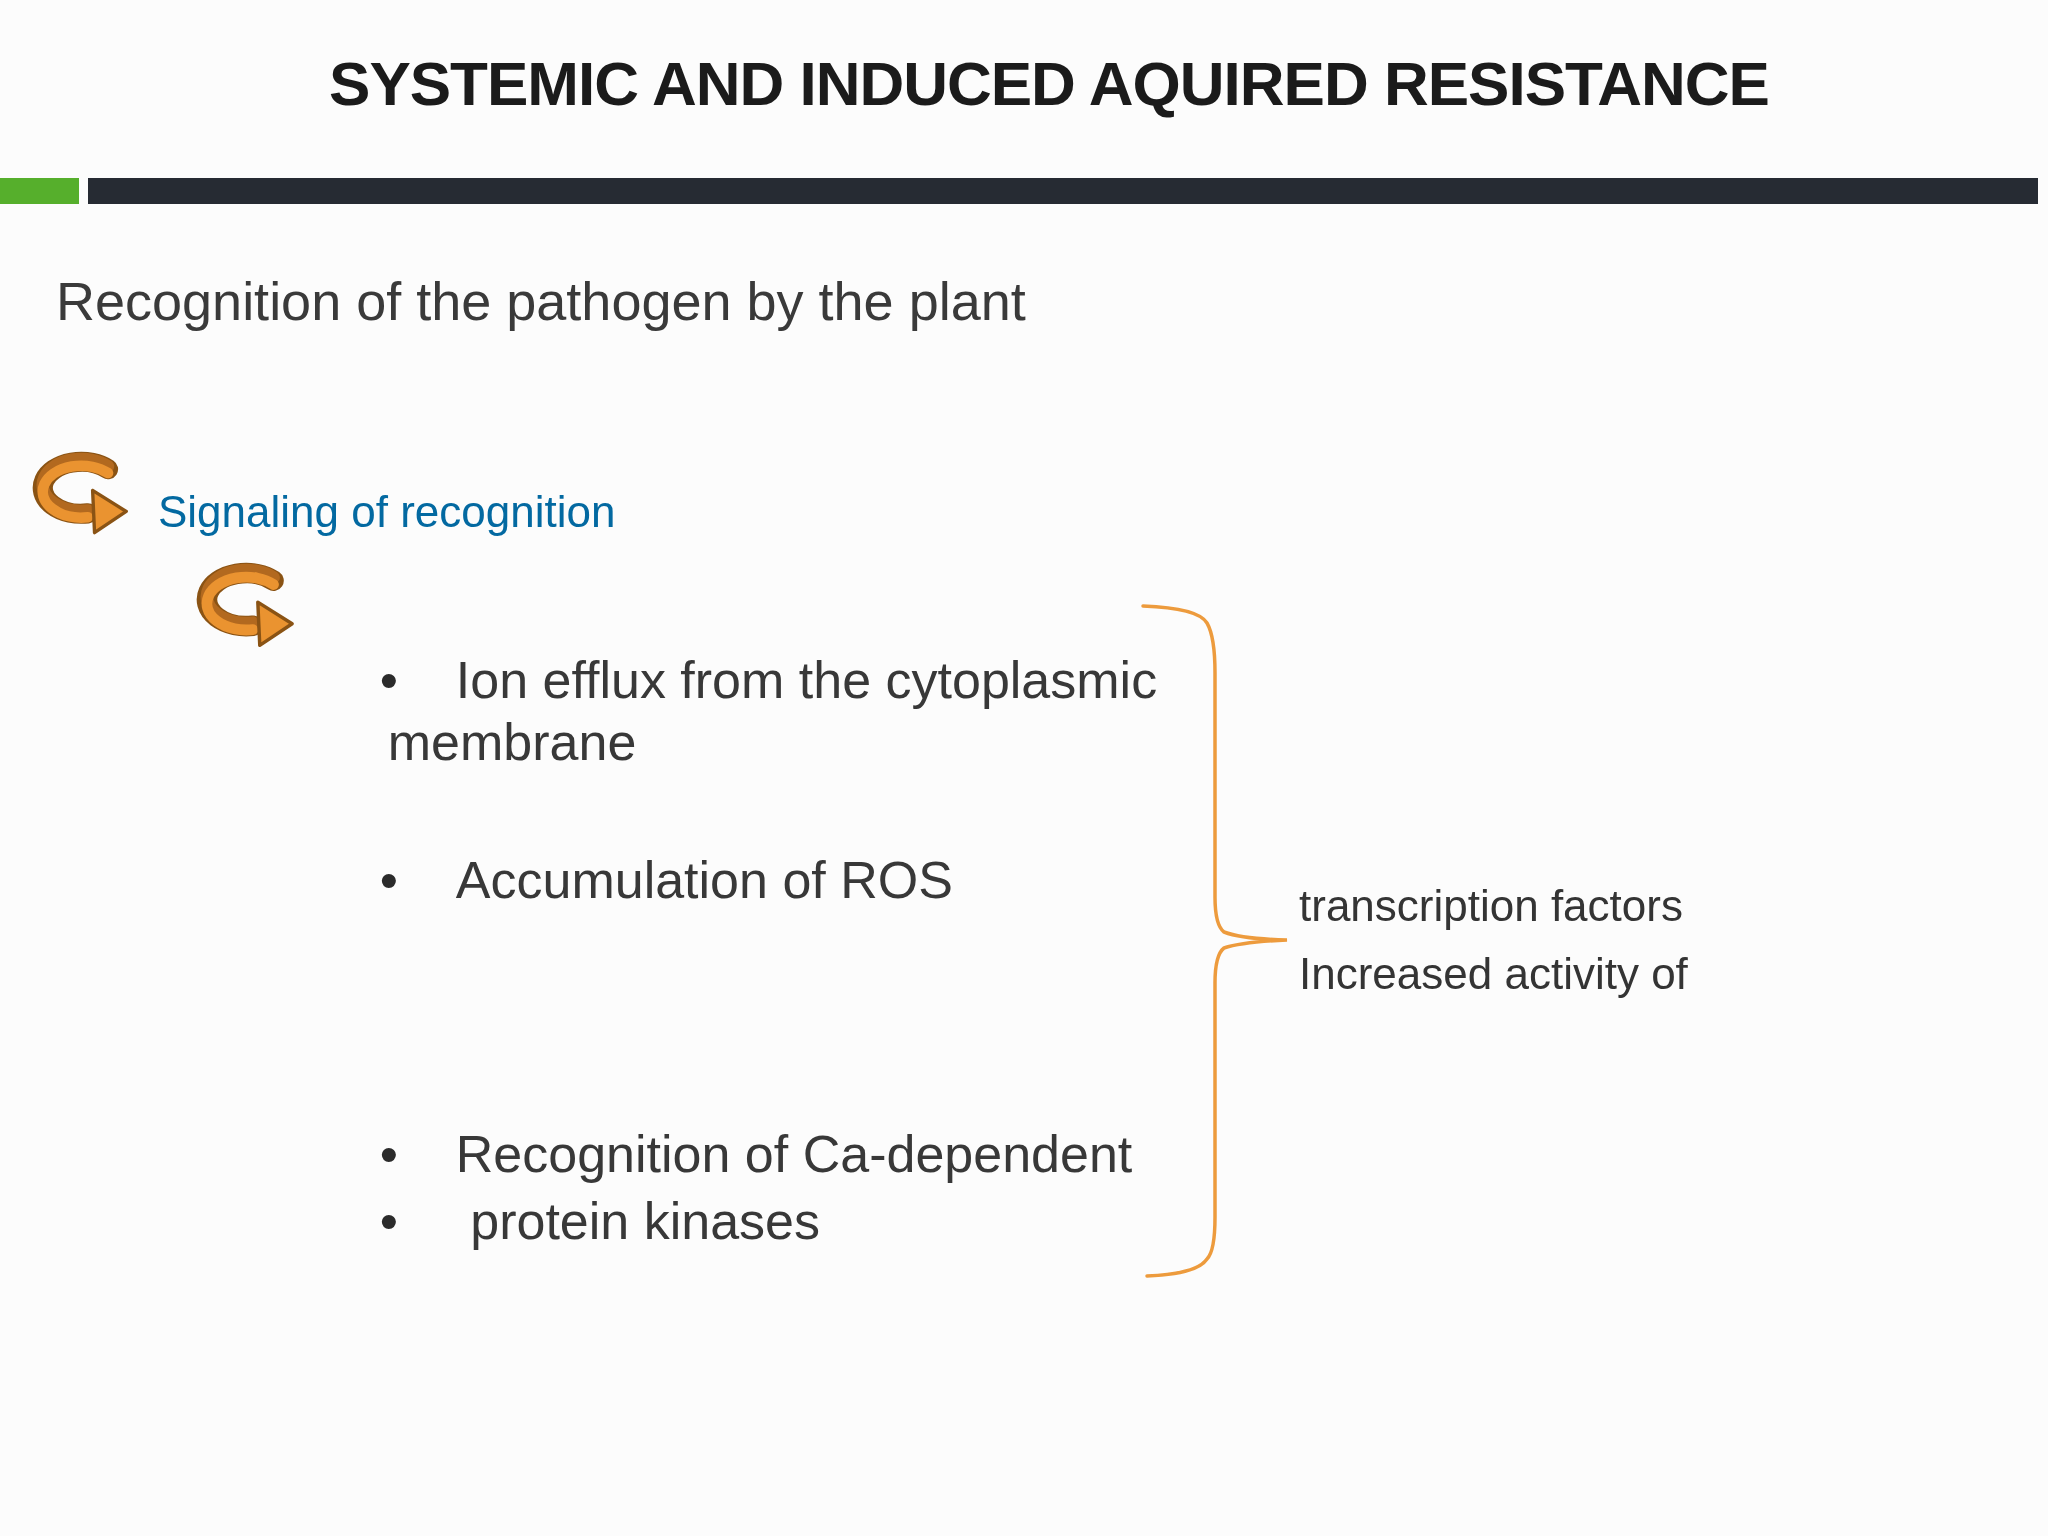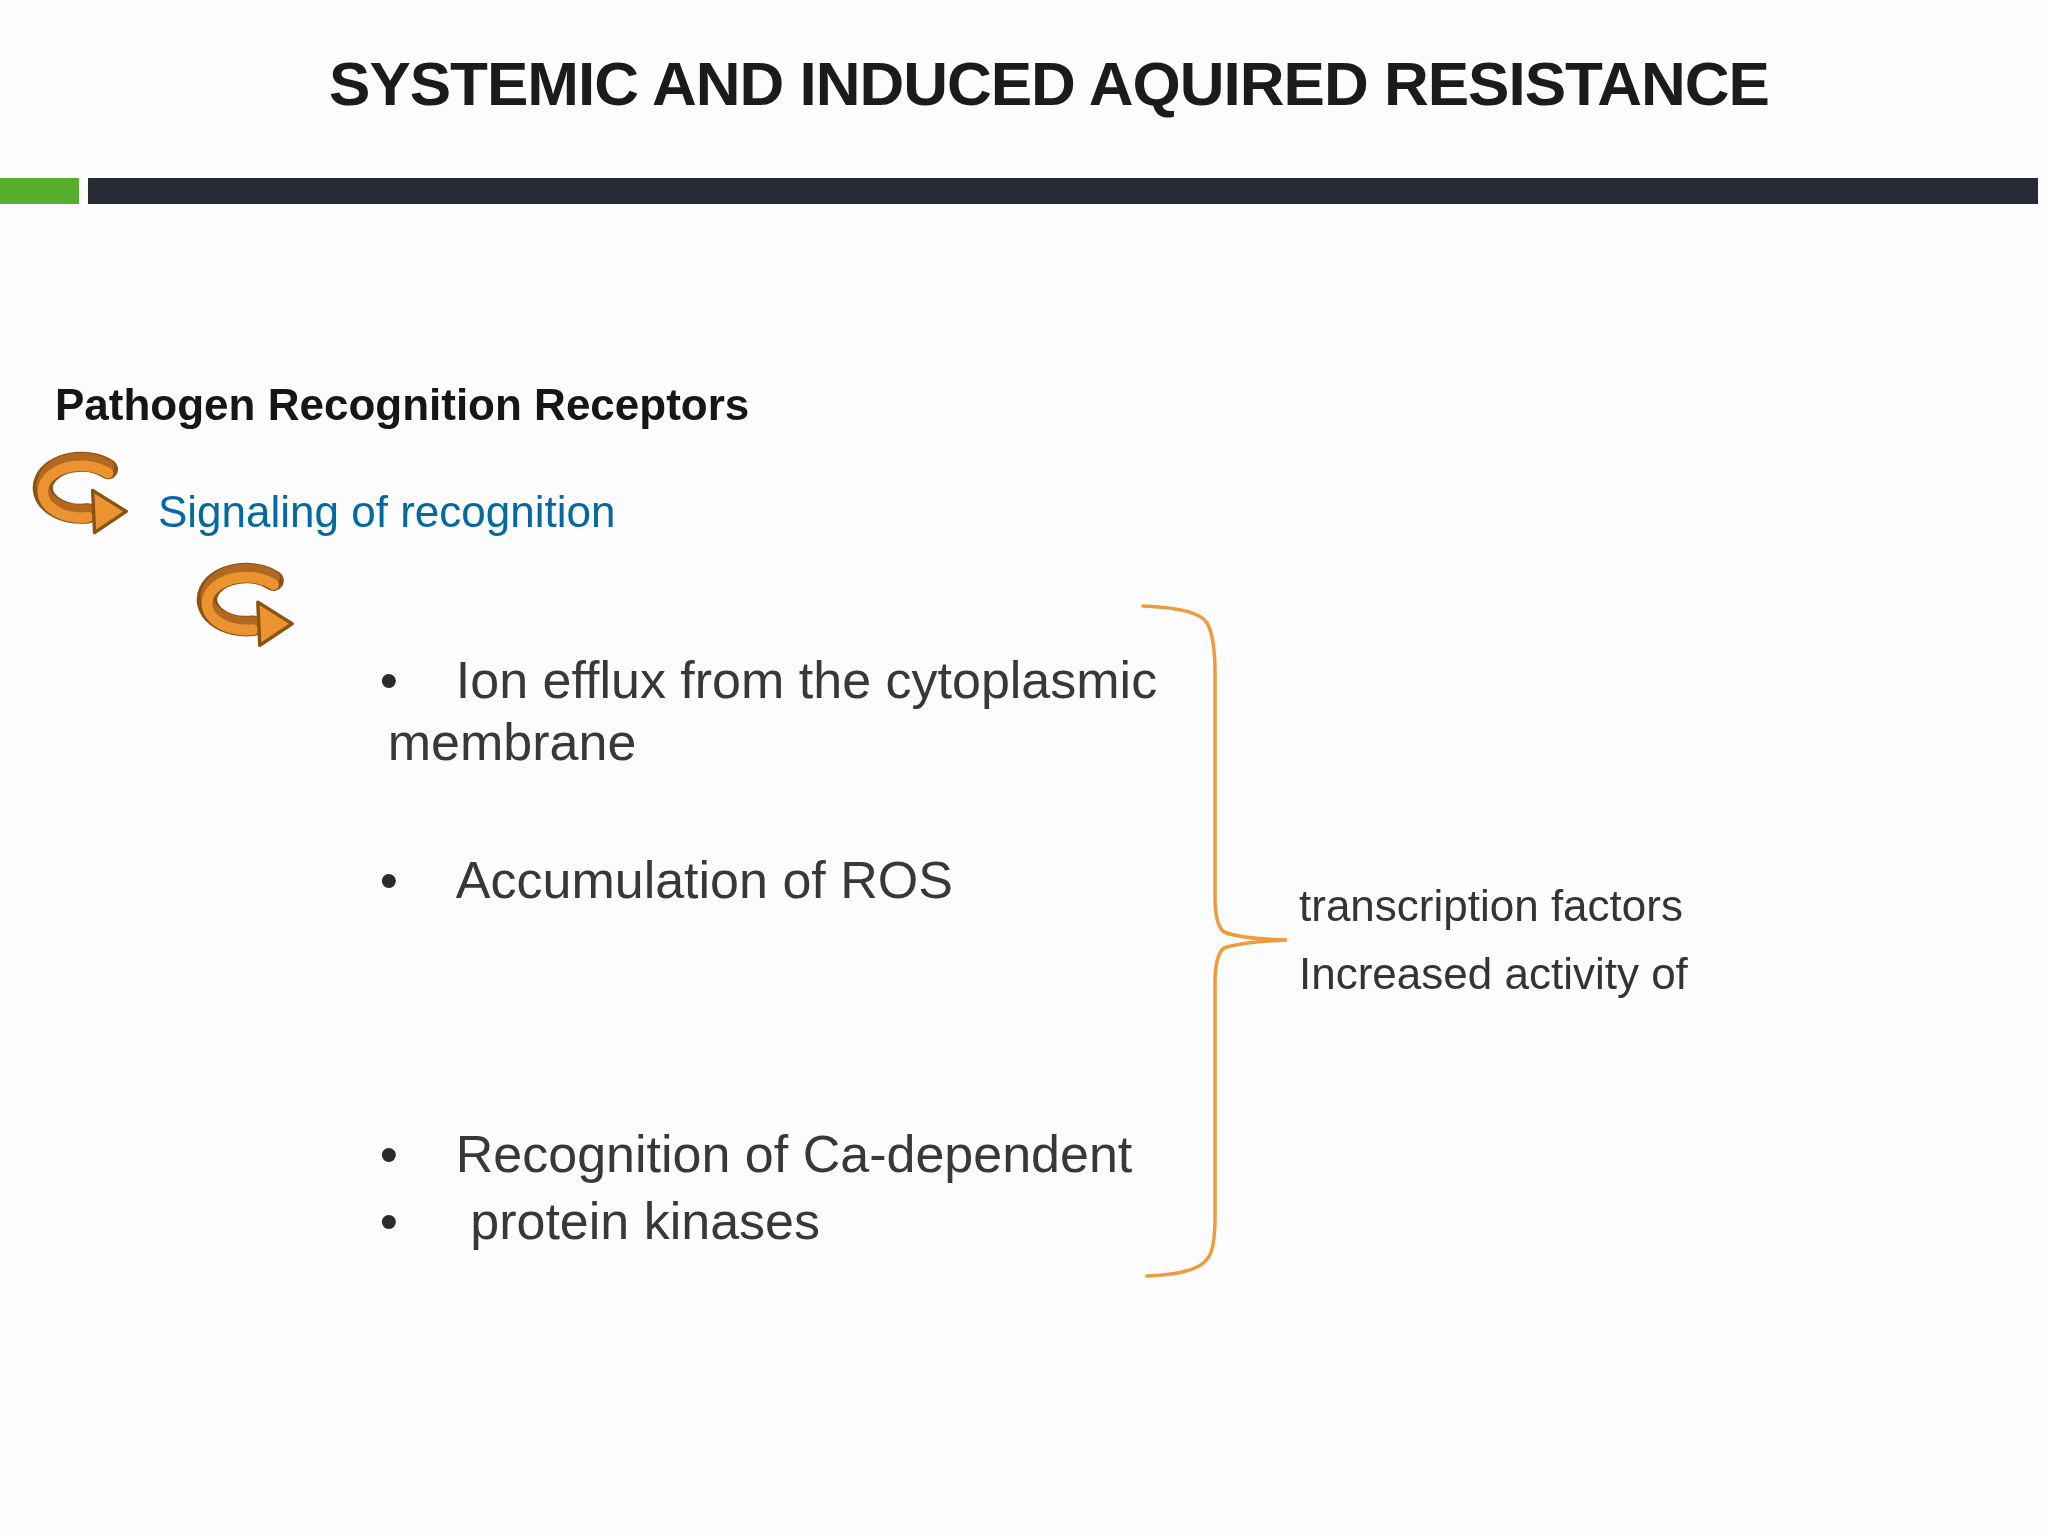--- a/index.html
+++ b/index.html
@@ -61,22 +61,22 @@
   </defs>
 </svg>
 
 <div class="slide">
 
   <div class="slide-title">SYSTEMIC AND INDUCED AQUIRED RESISTANCE</div>
 
   <div class="bar-green"></div>
   <div class="bar-dark"></div>
 
+  <div class="heading">Recognition of the pathogen by the plant</div>
 
-  <div class="subheading">Pathogen Recognition Receptors</div>
 
   <svg class="arrow-icon arrow-1" width="100" height="84" viewBox="0 0 104 84">
     <use href="#curved-arrow"></use>
   </svg>
 
   <div class="signaling-label">Signaling of recognition</div>
 
   <svg class="arrow-icon arrow-2" width="102" height="84" viewBox="0 0 104 84">
     <use href="#curved-arrow"></use>
   </svg>

